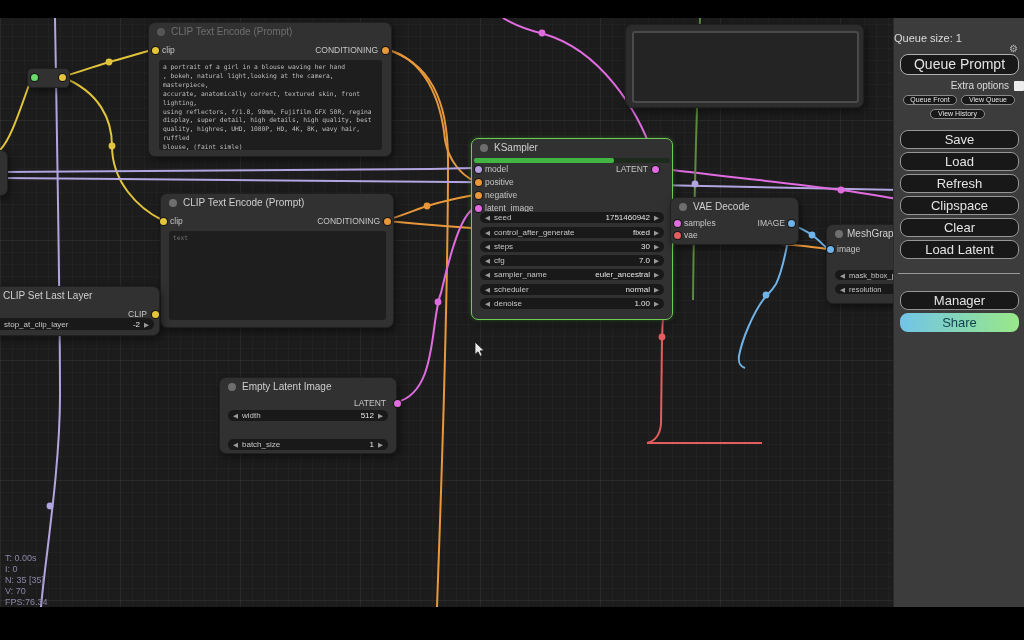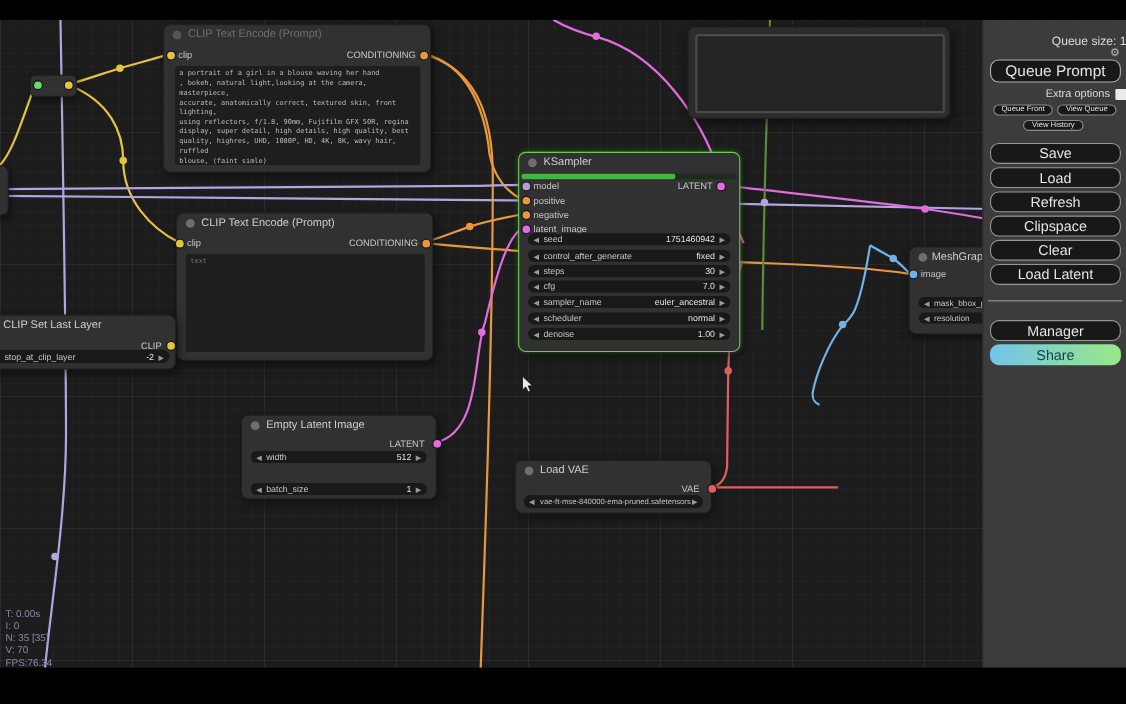--- a/index.html
+++ b/index.html
@@ -25,21 +25,21 @@
   .arr-r::before{content:"▶";font-size:6.5px;color:#9a9a9a;font-family:"DejaVu Sans",sans-serif}
   .tarea{position:absolute;background:#1e1e1e;border-radius:3px;padding:3px 4px;box-sizing:border-box;color:#bdbdbd;font:6.3px/8.9px "DejaVu Sans Mono",monospace;white-space:pre-wrap;overflow:hidden}
   .c-clip{background:#e3c53c}.c-cond{background:#e8983a}.c-model{background:#b39ddb}
   .c-latent{background:#e06ce0}.c-vae{background:#e25e5e}.c-image{background:#6fb3e8}.c-green{background:#6cd96c}
   #ksampler{border:1px solid #6ecb54;box-shadow:0 0 5px rgba(110,203,84,.35),2px 3px 8px rgba(0,0,0,.5)}
   #progress-track{position:absolute;left:2px;top:19px;width:196px;height:5px;background:#1d2a1d;border-radius:2px}
   #progress-fill{position:absolute;left:0;top:0;width:140px;height:5px;background:#41b441;border-radius:2px}
   #sidebar{position:absolute;left:893px;top:18px;width:131px;height:589px;background:#3c3c3c;border-left:1px solid #2a2a2a;box-sizing:border-box}
   .sbtn{position:absolute;left:6px;width:119px;background:#181818;border:1px solid #969696;border-radius:8px;color:#e4e4e4;font-size:13px;text-align:center;box-sizing:border-box;height:19px;line-height:17px;cursor:pointer}
   .sbtn.small{font-size:7px;border-radius:6px;height:10px;line-height:8px;border-color:#8a8a8a}
-  #queue-size{position:absolute;left:0;top:14px;width:100%;text-align:right;font-size:11px;color:#dcdcdc}
+  #queue-size{position:absolute;left:0;top:14px;width:100%;text-align:left;font-size:11px;color:#dcdcdc}
   .gear::before{content:"⚙";font-size:10px;color:#b5b5b5}
   #extra-row{position:absolute;left:0;top:62px;width:100%;display:flex;align-items:center;justify-content:flex-end;font-size:10px;color:#dcdcdc}
   #extra-checkbox{width:10px;height:10px;background:#ececec;margin-left:5px;border-radius:1px}
   #divider{position:absolute;left:4px;right:4px;top:255px;height:1px;background:#989898}
   #share-btn{background:linear-gradient(90deg,#71c4e8,#99e888);color:#15414e;border:none;line-height:19px}
   #stats{position:absolute;left:5px;top:553px;font-size:9px;line-height:11px;color:#8e86a8}
   .lb{position:absolute;left:0;width:1024px;background:#000}
   #cursor{position:absolute;left:474px;top:341px}
 </style>
 </head>
@@ -159,31 +159,20 @@
       </div>
       <div class="widget" style="left:8px;top:61px;width:160px">
         <span class="arr-l"></span>
         <span class="nm">batch_size</span>
           <span class="sp"></span>
         <span class="vl">1</span>
         <span class="arr-r"></span>
       </div>
     </div>
 
-    <div class="node" style="left:468px;top:418px;width:177px;height:47px">
-      <div class="tdot"></div>
-      <div class="ntitle">Load VAE</div>
-      <div class="pdot c-vae" style="left:175px;top:22px"></div>
-      <div class="plabel" style="right:10px;top:20px">VAE</div>
-      <div class="widget" style="left:7px;top:31px;width:163px;height:12px;font-size:7px">
-        <span class="arr-l"></span>
-        <span class="nm" style="flex:1;text-align:center">vae-ft-mse-840000-ema-pruned.safetensors</span>
-        <span class="arr-r"></span>
-      </div>
-    </div>
 
     <div class="node" id="ksampler" style="left:471px;top:138px;width:200px;height:180px">
       <div class="tdot"></div>
       <div class="ntitle">KSampler</div>
       <div id="progress-track">
           <div id="progress-fill"></div>
         </div>
       <div class="pdot c-model" style="left:3px;top:27px"></div>
       <div class="plabel" style="left:13px;top:25px">model</div>
       <div class="pdot c-cond" style="left:3px;top:40px"></div>
@@ -238,20 +227,30 @@
       </div>
       <div class="widget" style="left:8px;top:159px;width:184px">
         <span class="arr-l"></span>
         <span class="nm">denoise</span>
           <span class="sp"></span>
         <span class="vl">1.00</span>
         <span class="arr-r"></span>
       </div>
     </div>
 
+    <div class="node" style="left:670px;top:197px;width:127px;height:46px">
+      <div class="tdot"></div>
+      <div class="ntitle">VAE Decode</div>
+      <div class="pdot c-latent" style="left:3px;top:22px"></div>
+      <div class="plabel" style="left:13px;top:20px">samples</div>
+      <div class="pdot c-vae" style="left:3px;top:34px"></div>
+      <div class="plabel" style="left:13px;top:32px">vae</div>
+      <div class="pdot c-image" style="left:117px;top:22px"></div>
+      <div class="plabel" style="right:13px;top:20px">IMAGE</div>
+    </div>
 
 
     <div class="node" style="left:826px;top:224px;width:92px;height:78px">
       <div class="tdot"></div>
       <div class="ntitle" style="padding-left:20px">MeshGraphor</div>
       <div class="pdot c-image" style="left:0px;top:21px"></div>
       <div class="plabel" style="left:10px;top:19px">image</div>
       <div class="widget" style="left:8px;top:45px;width:78px;height:10px;font-size:7.5px">
         <span class="arr-l"></span>
         <span class="nm">mask_bbox_pa</span>

